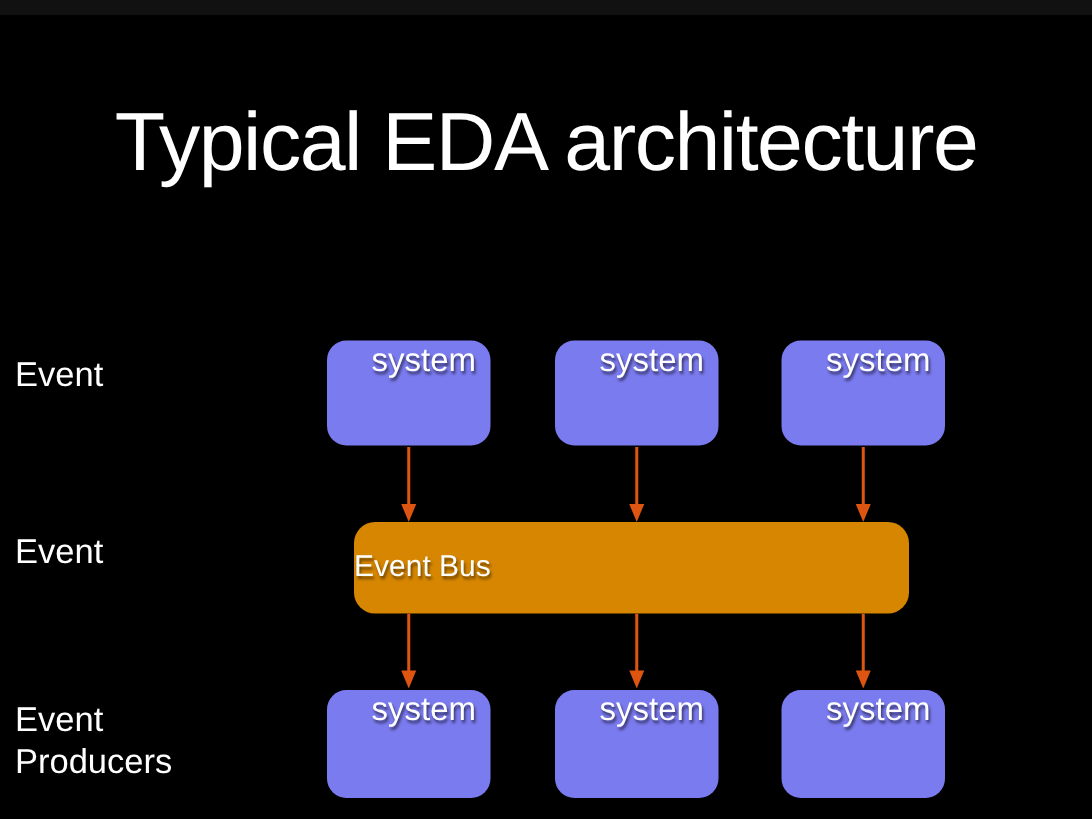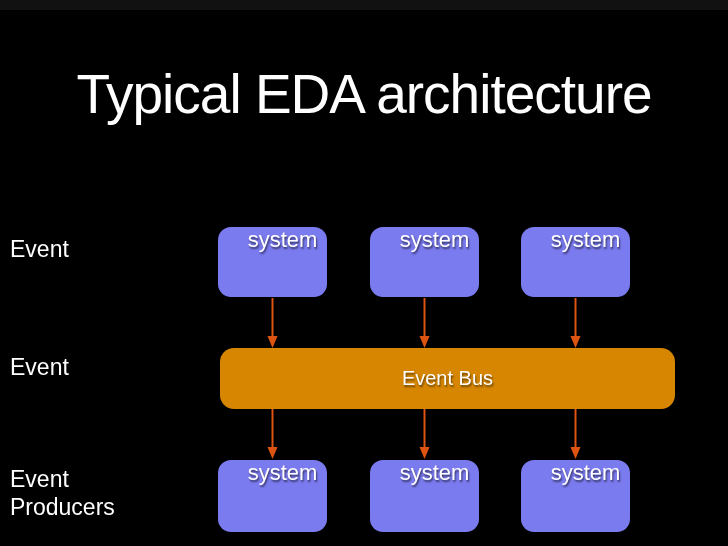--- a/index.html
+++ b/index.html
@@ -52,25 +52,25 @@
     text-shadow:1px 2px 2px rgba(0,0,0,0.6);
     padding-left:20px;
   }
   .row-producers{top:217px;}
   .row-consumers{top:450px;height:72px;}
   .col-1{left:218px;}
   .col-2{left:370px;}
   .col-3{left:521px;}
   .event-bus{
     position:absolute;
-    left:220px;top:338px;
-    width:455px;height:61px;
+    left:236px;top:338px;
+    width:370px;height:61px;
     background:var(--event-bus);
     border-radius:14px;
-    display:flex;align-items:center;justify-content:center;
+    display:flex;align-items:center;
     color:var(--text);
     font-size:20px;
     text-shadow:1px 2px 2px rgba(0,0,0,0.5);
   }
   .arrow{
     position:absolute;
     width:13px;height:50px;
     color:var(--arrow);
   }
   .arrow svg{display:block;width:100%;height:100%;}

